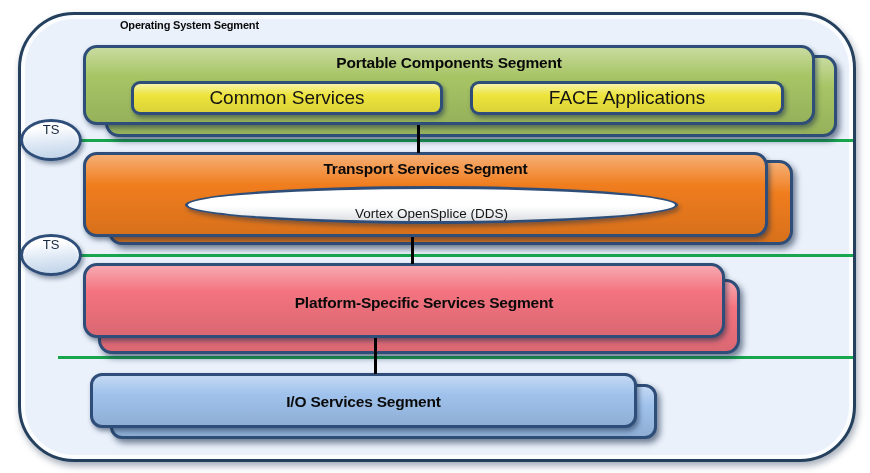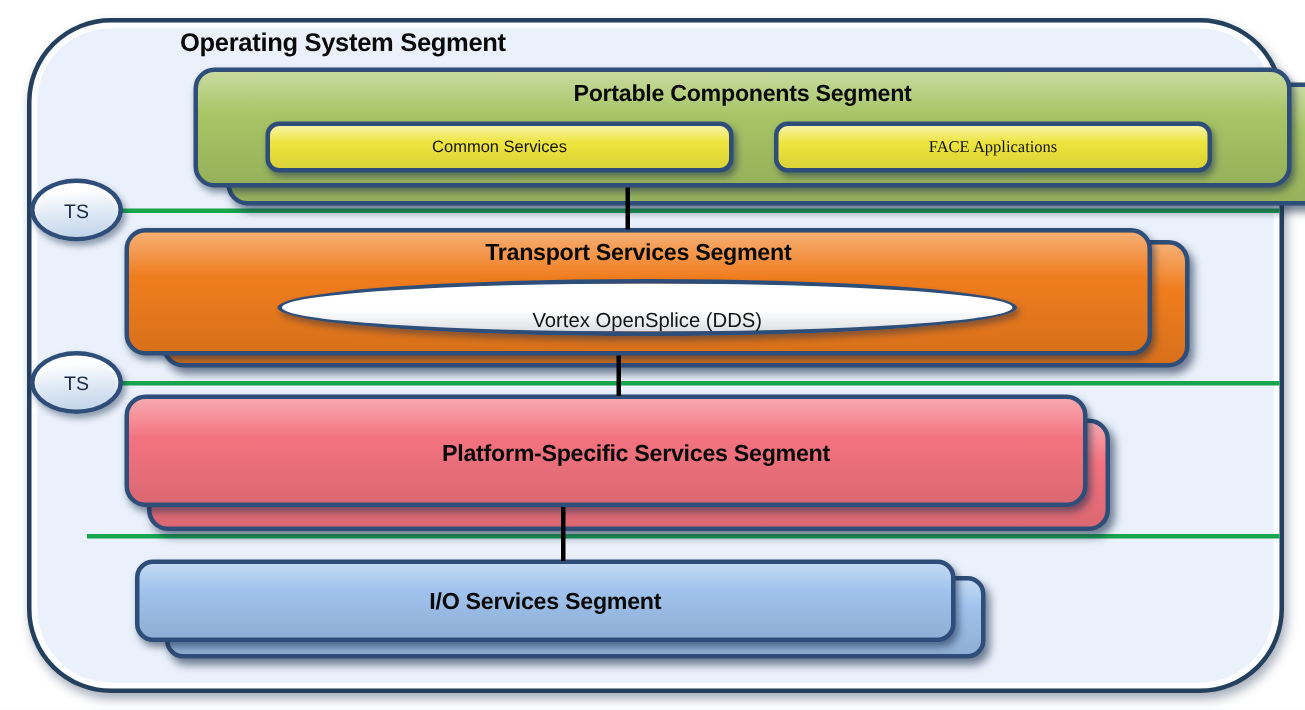--- a/index.html
+++ b/index.html
@@ -9,70 +9,70 @@
   .outer{
     position:absolute;left:18px;top:12px;width:832px;height:444px;
     background:var(--outer_fill);
     border:3px solid var(--outer_border);
     border-radius:56px;
     box-shadow:2px 4px 7px rgba(30,50,80,.40), inset 0 0 0 4px rgba(255,255,255,.85);
     z-index:0;
   }
   .os-title{
     position:absolute;left:120px;top:19px;
-    font-size:17px;font-weight:bold;color:#0a0a0a;letter-spacing:-.2px;z-index:7;
+    font-size:11px;font-weight:bold;color:#0a0a0a;letter-spacing:-.2px;z-index:7;
   }
 
   
   .hline{position:absolute;left:58px;width:795px;height:3px;background:var(--connector_green);z-index:1;}
   .hline.l1{top:139px;}
   .hline.l2{top:254px;}
   .hline.l3{top:356px;}
 
   
   .badge{
     position:absolute;left:20px;width:62px;height:42px;border-radius:50%;
     background:linear-gradient(175deg,#ffffff 18%,#dfe9f5 55%,#bfd2e8 100%);
     border:3px solid var(--border_navy);
     box-shadow:2px 3px 4px rgba(30,50,80,.45), inset 0 2px 3px rgba(255,255,255,.9);
-    display:flex;align-items:center;justify-content:center;
+    display:flex;justify-content:center;
     font-size:13px;color:#16283f;z-index:6;box-sizing:border-box;
   }
   .badge.b1{top:119px;}
   .badge.b2{top:234px;}
   .badge.b3{top:336px;}
 
   
   .seg{
     position:absolute;border:3px solid var(--border_navy);border-radius:14px;box-sizing:border-box;
     background-image:linear-gradient(rgba(255,255,255,.38),rgba(255,255,255,0) 38%,rgba(0,0,0,.10));
     box-shadow:2px 3px 5px rgba(25,45,75,.55);
   }
   .seg.back{z-index:2;box-shadow:3px 4px 6px rgba(25,45,75,.6);}
   .seg.main{z-index:3;}
   .seg-title{
     position:absolute;left:0;right:0;text-align:center;
     font-weight:bold;font-size:15.5px;color:#0a0a0a;letter-spacing:-.2px;
   }
 
   
-  .green{background-color:var(--green_fill);margin-left:46px;}
+  .green{background-color:var(--green_fill);}
   .green.main{left:83px;top:45px;width:732px;height:80px;}
   .green.back{left:105px;top:55px;width:732px;height:82px;}
   .green .seg-title{top:6px;}
   .ybox{
     position:absolute;top:33px;height:34px;border:3px solid var(--border_navy);border-radius:9px;box-sizing:border-box;
     background-color:var(--yellow_fill);
     background-image:linear-gradient(rgba(255,255,255,.55),rgba(255,255,255,0) 40%,rgba(0,0,0,.08));
     box-shadow:2px 3px 4px rgba(25,45,75,.5);
     display:flex;align-items:center;justify-content:center;
-    font-size:11px;color:#141414;
+    font-size:19px;color:#141414;
   }
   .ybox.common{left:45px;width:312px;}
-  .ybox.face{left:384px;width:292px;font-family:Liberation Serif, serif;}
+  .ybox.face{left:384px;width:314px;}
 
   
   .orange{background-color:var(--orange_fill);}
   .orange.main{left:83px;top:152px;width:685px;height:85px;padding-left:40px;}
   .orange.back{left:108px;top:160px;width:685px;height:85px;}
   .orange .seg-title{top:5px;}
   .ellipse{
     position:absolute;left:99px;top:31px;width:493px;height:38px;
     background:linear-gradient(#ffffff 55%,#dcdfe3 100%);
     border:3px solid var(--border_navy);border-radius:50%;box-sizing:border-box;

